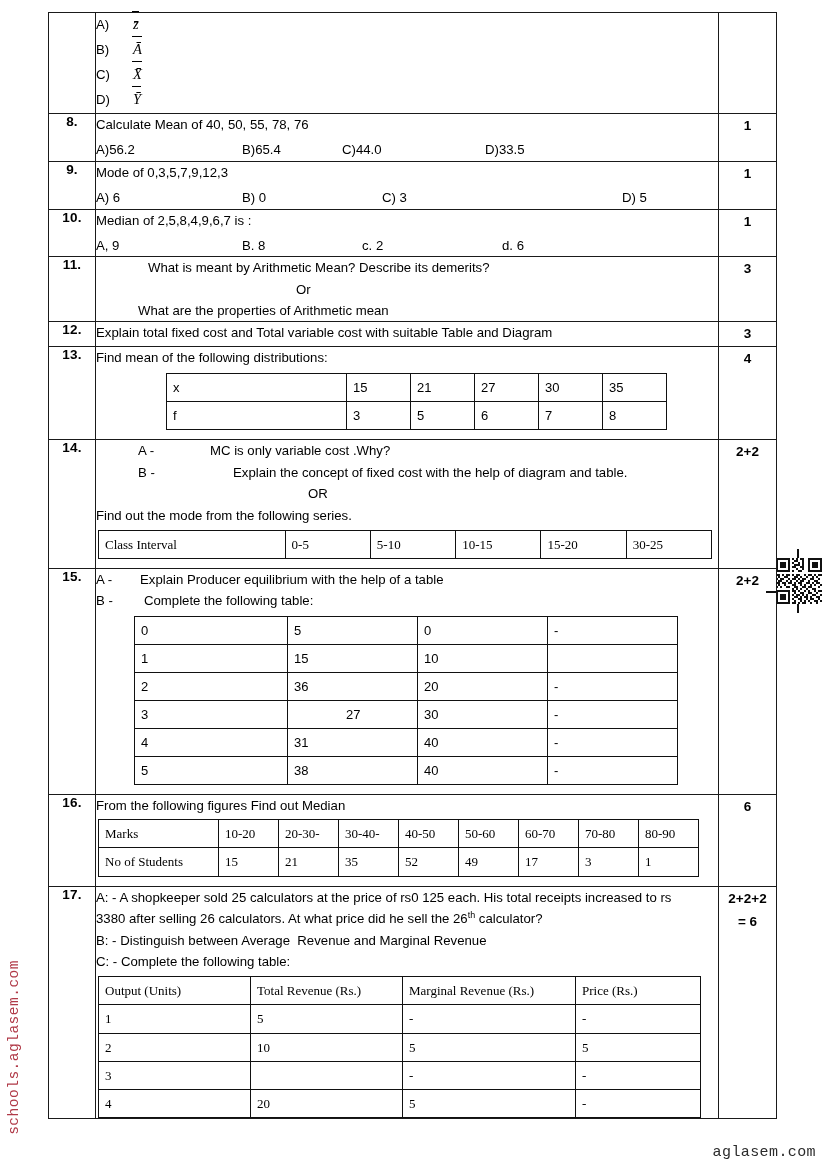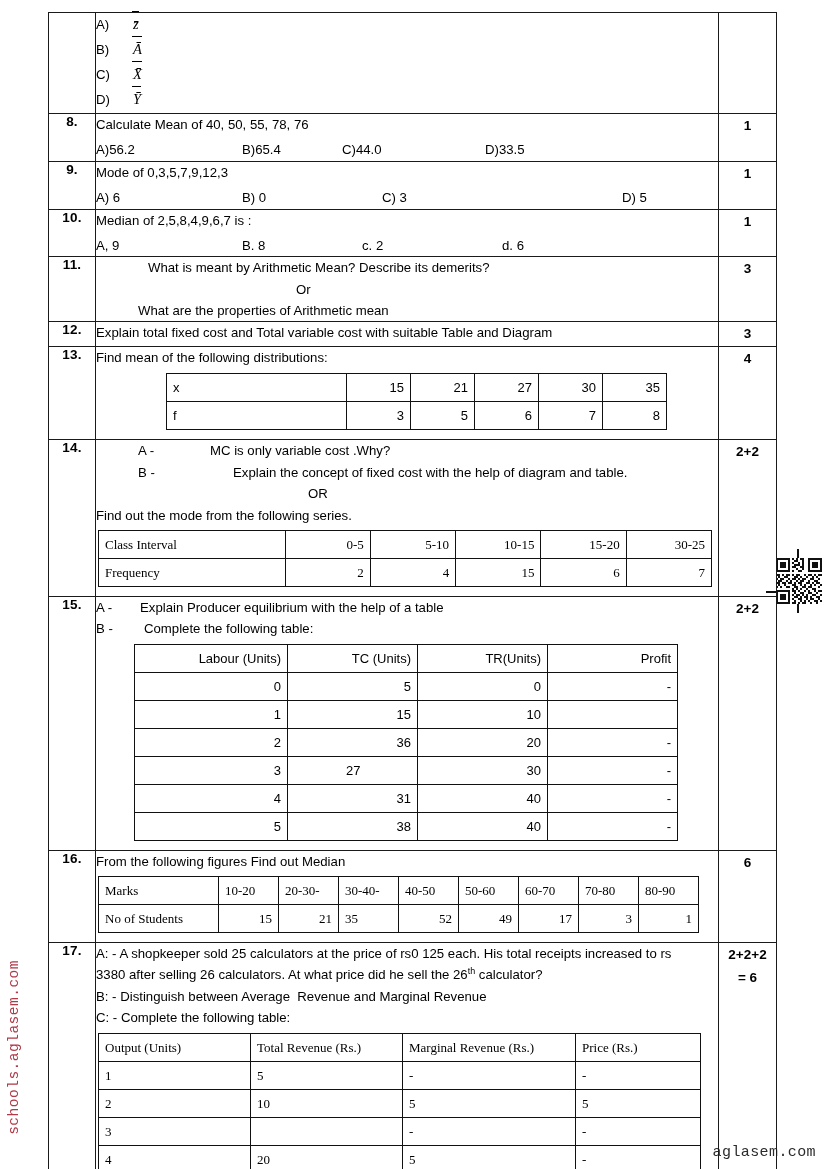--- a/index.html
+++ b/index.html
@@ -138,21 +138,21 @@
     table-layout: fixed;
     font-size: 13px;
   }
   table.inner td, table.inner th {
     border: 1.4px solid #111;
     padding: 3px 6px;
     font-weight: normal;
     height: 19px;
   }
   table.inner th { font-weight: normal; }
-  .ct { text-align: right; }
+  .ct { text-align: left; }
   .cl { text-align: left; }
 
   
   .t13 { width: 500px; margin: 5px 0 0 70px; }
   .t13 col.a { width: 180px; }
   .t13 col.b { width: 64px; }
 
   
   .t14 { width: 614px; margin: 4px 0 0 2px; font-family: "Liberation Serif", serif; font-size: 14px; }
   .t14 col.a { width: 186px; }
@@ -477,28 +477,20 @@
             </colgroup>
         <tbody>
           <tr>
             <td class="cl">Class Interval</td>
             <td class="ct">0-5</td>
             <td class="ct">5-10</td>
             <td class="ct">10-15</td>
             <td class="ct">15-20</td>
             <td class="ct">30-25</td>
           </tr>
-          <tr>
-            <td class="cl">Frequency</td>
-            <td class="ct">2</td>
-            <td class="ct">4</td>
-            <td class="ct">15</td>
-            <td class="ct">6</td>
-            <td class="ct">7</td>
-          </tr>
         </tbody>
       </table>
       <div class="gap-md"></div>
     </td>
     <td class="qmark">2+2</td>
   </tr>
 
   <tr>
     <td class="qnum">15.</td>
     <td class="qbody">
@@ -511,26 +503,20 @@
         <span>Complete the following table:</span>
       </div>
       <table class="inner t15">
         <colgroup>
               <col class="a">
               <col>
               <col>
               <col>
             </colgroup>
         <tbody>
-          <tr>
-            <th class="ct">Labour (Units)</th>
-            <th class="ct">TC (Units)</th>
-            <th class="ct">TR(Units)</th>
-            <th class="ct">Profit</th>
-          </tr>
           <tr>
             <td class="ct">0</td>
             <td class="ct">5</td>
             <td class="ct">0</td>
             <td class="ct">-</td>
           </tr>
           <tr>
             <td class="ct">1</td>
             <td class="ct">15</td>
             <td class="ct">10</td>

